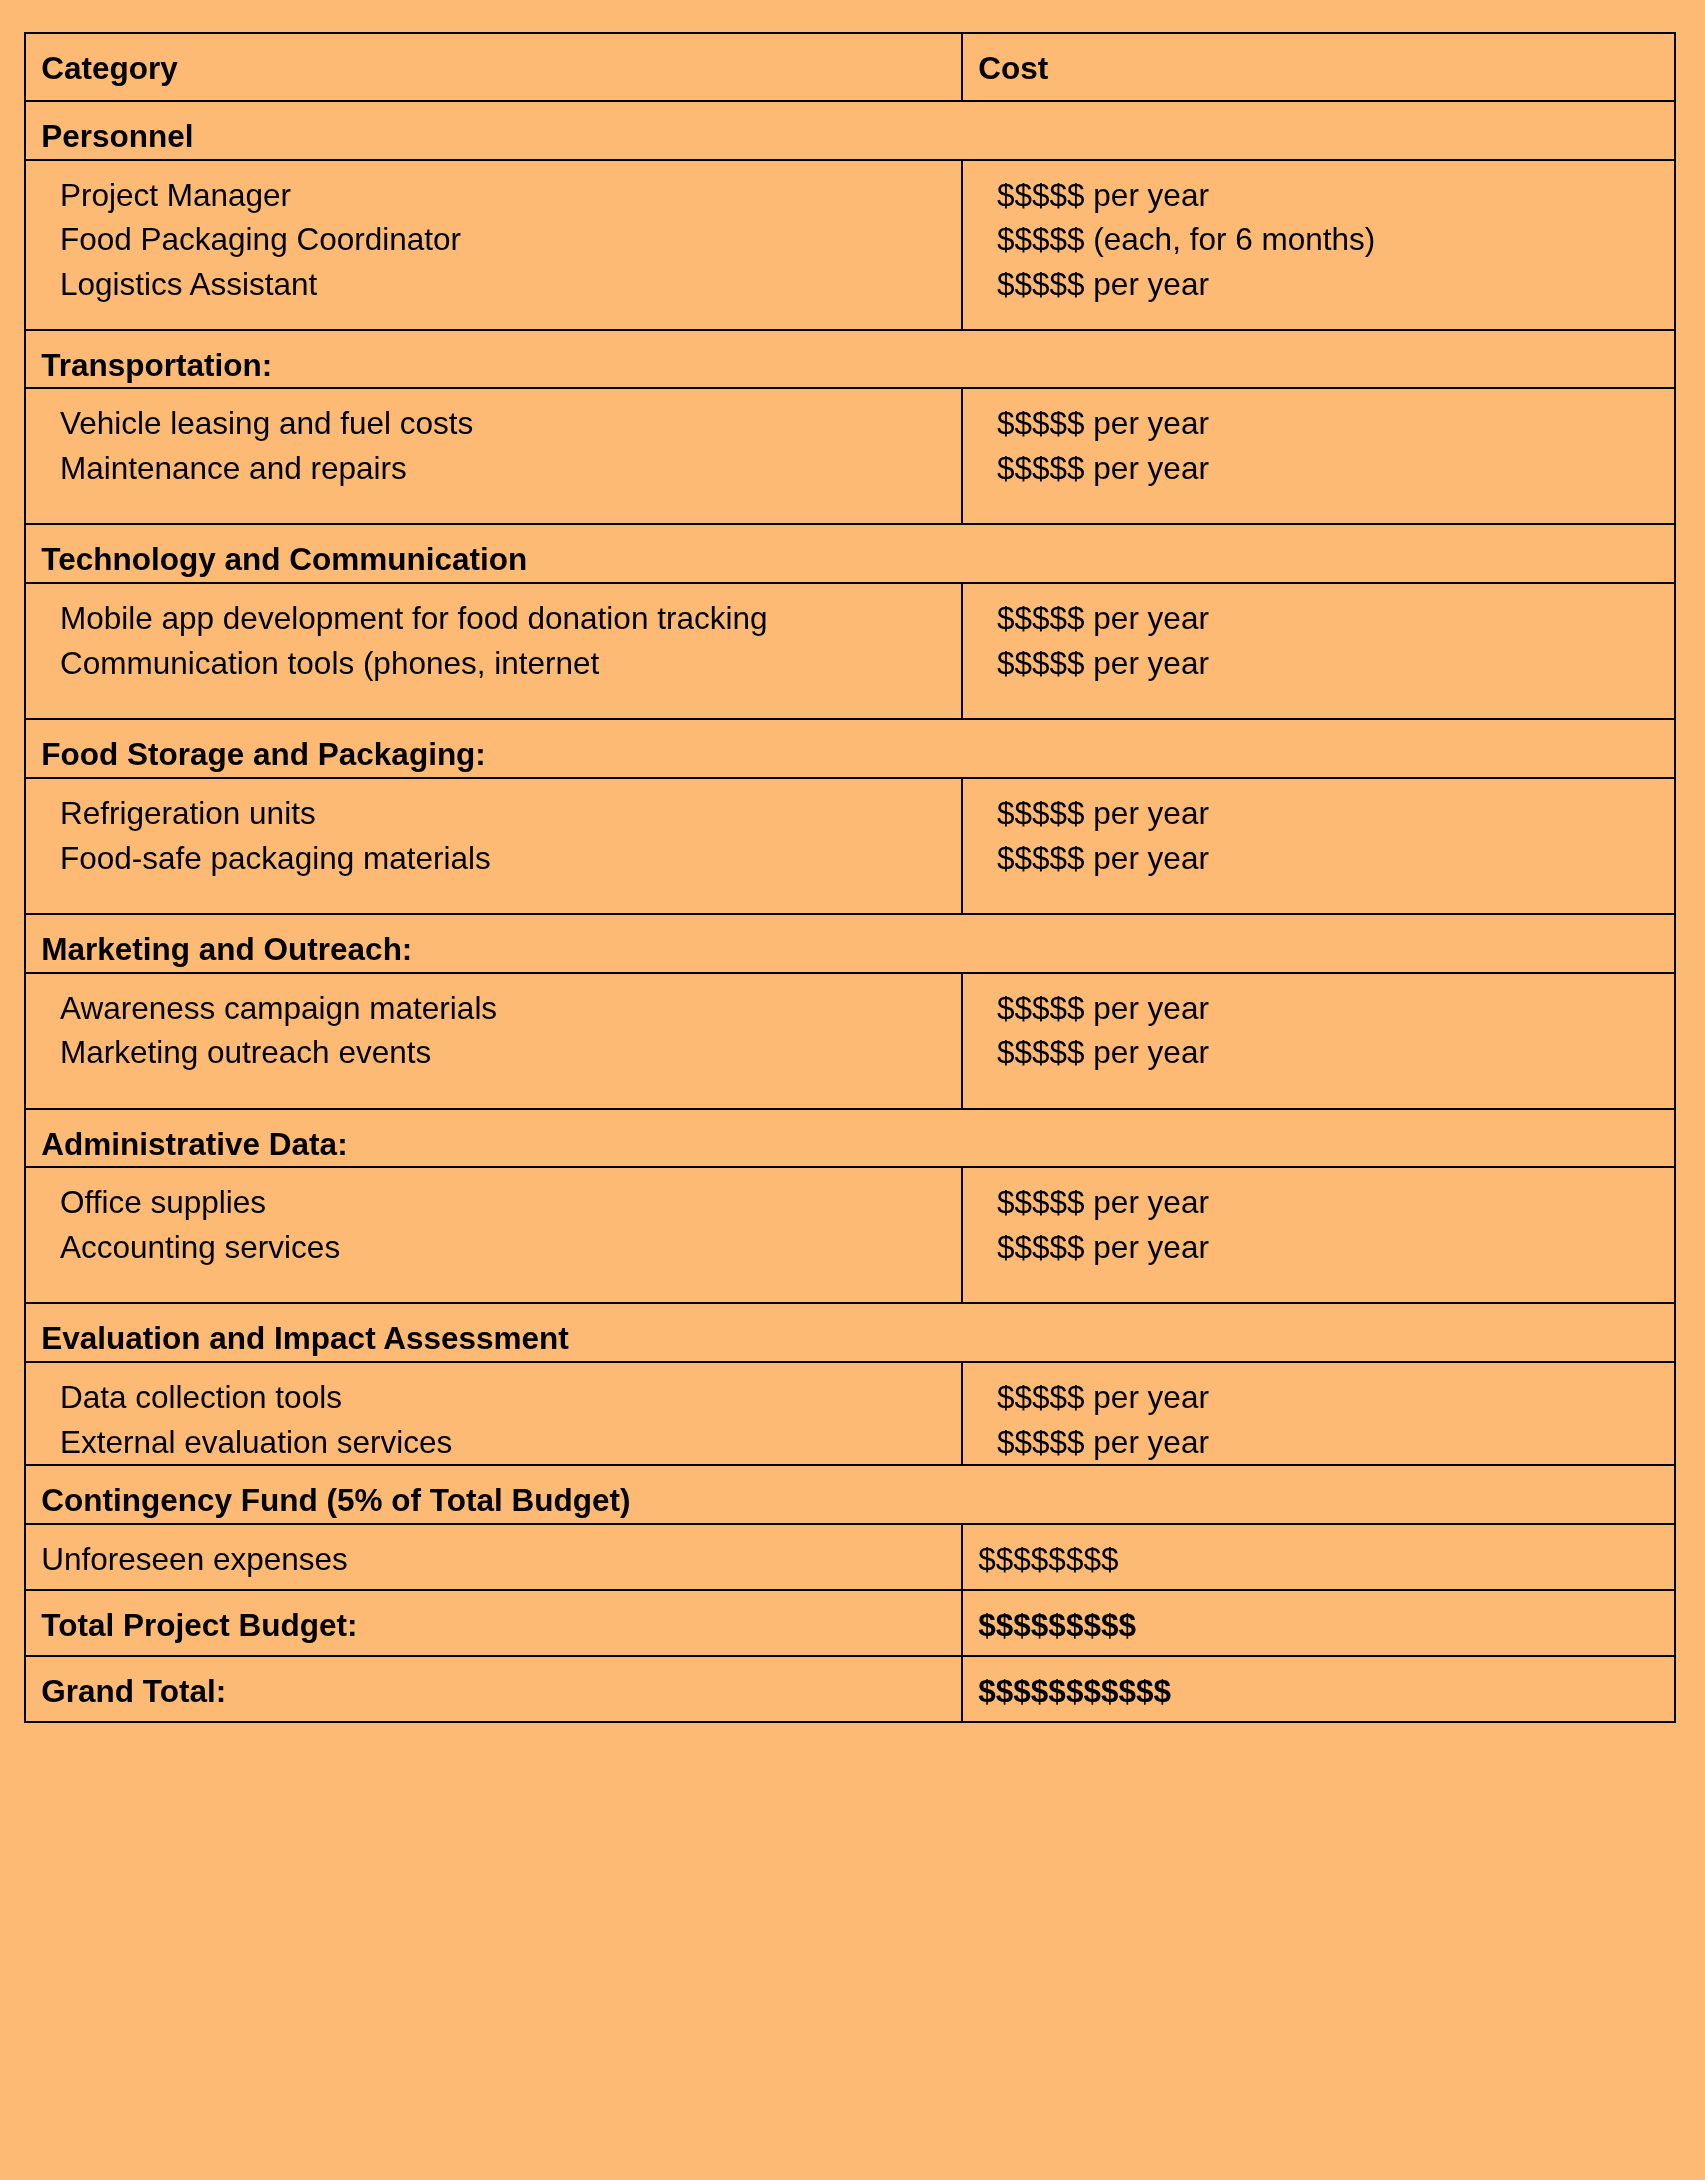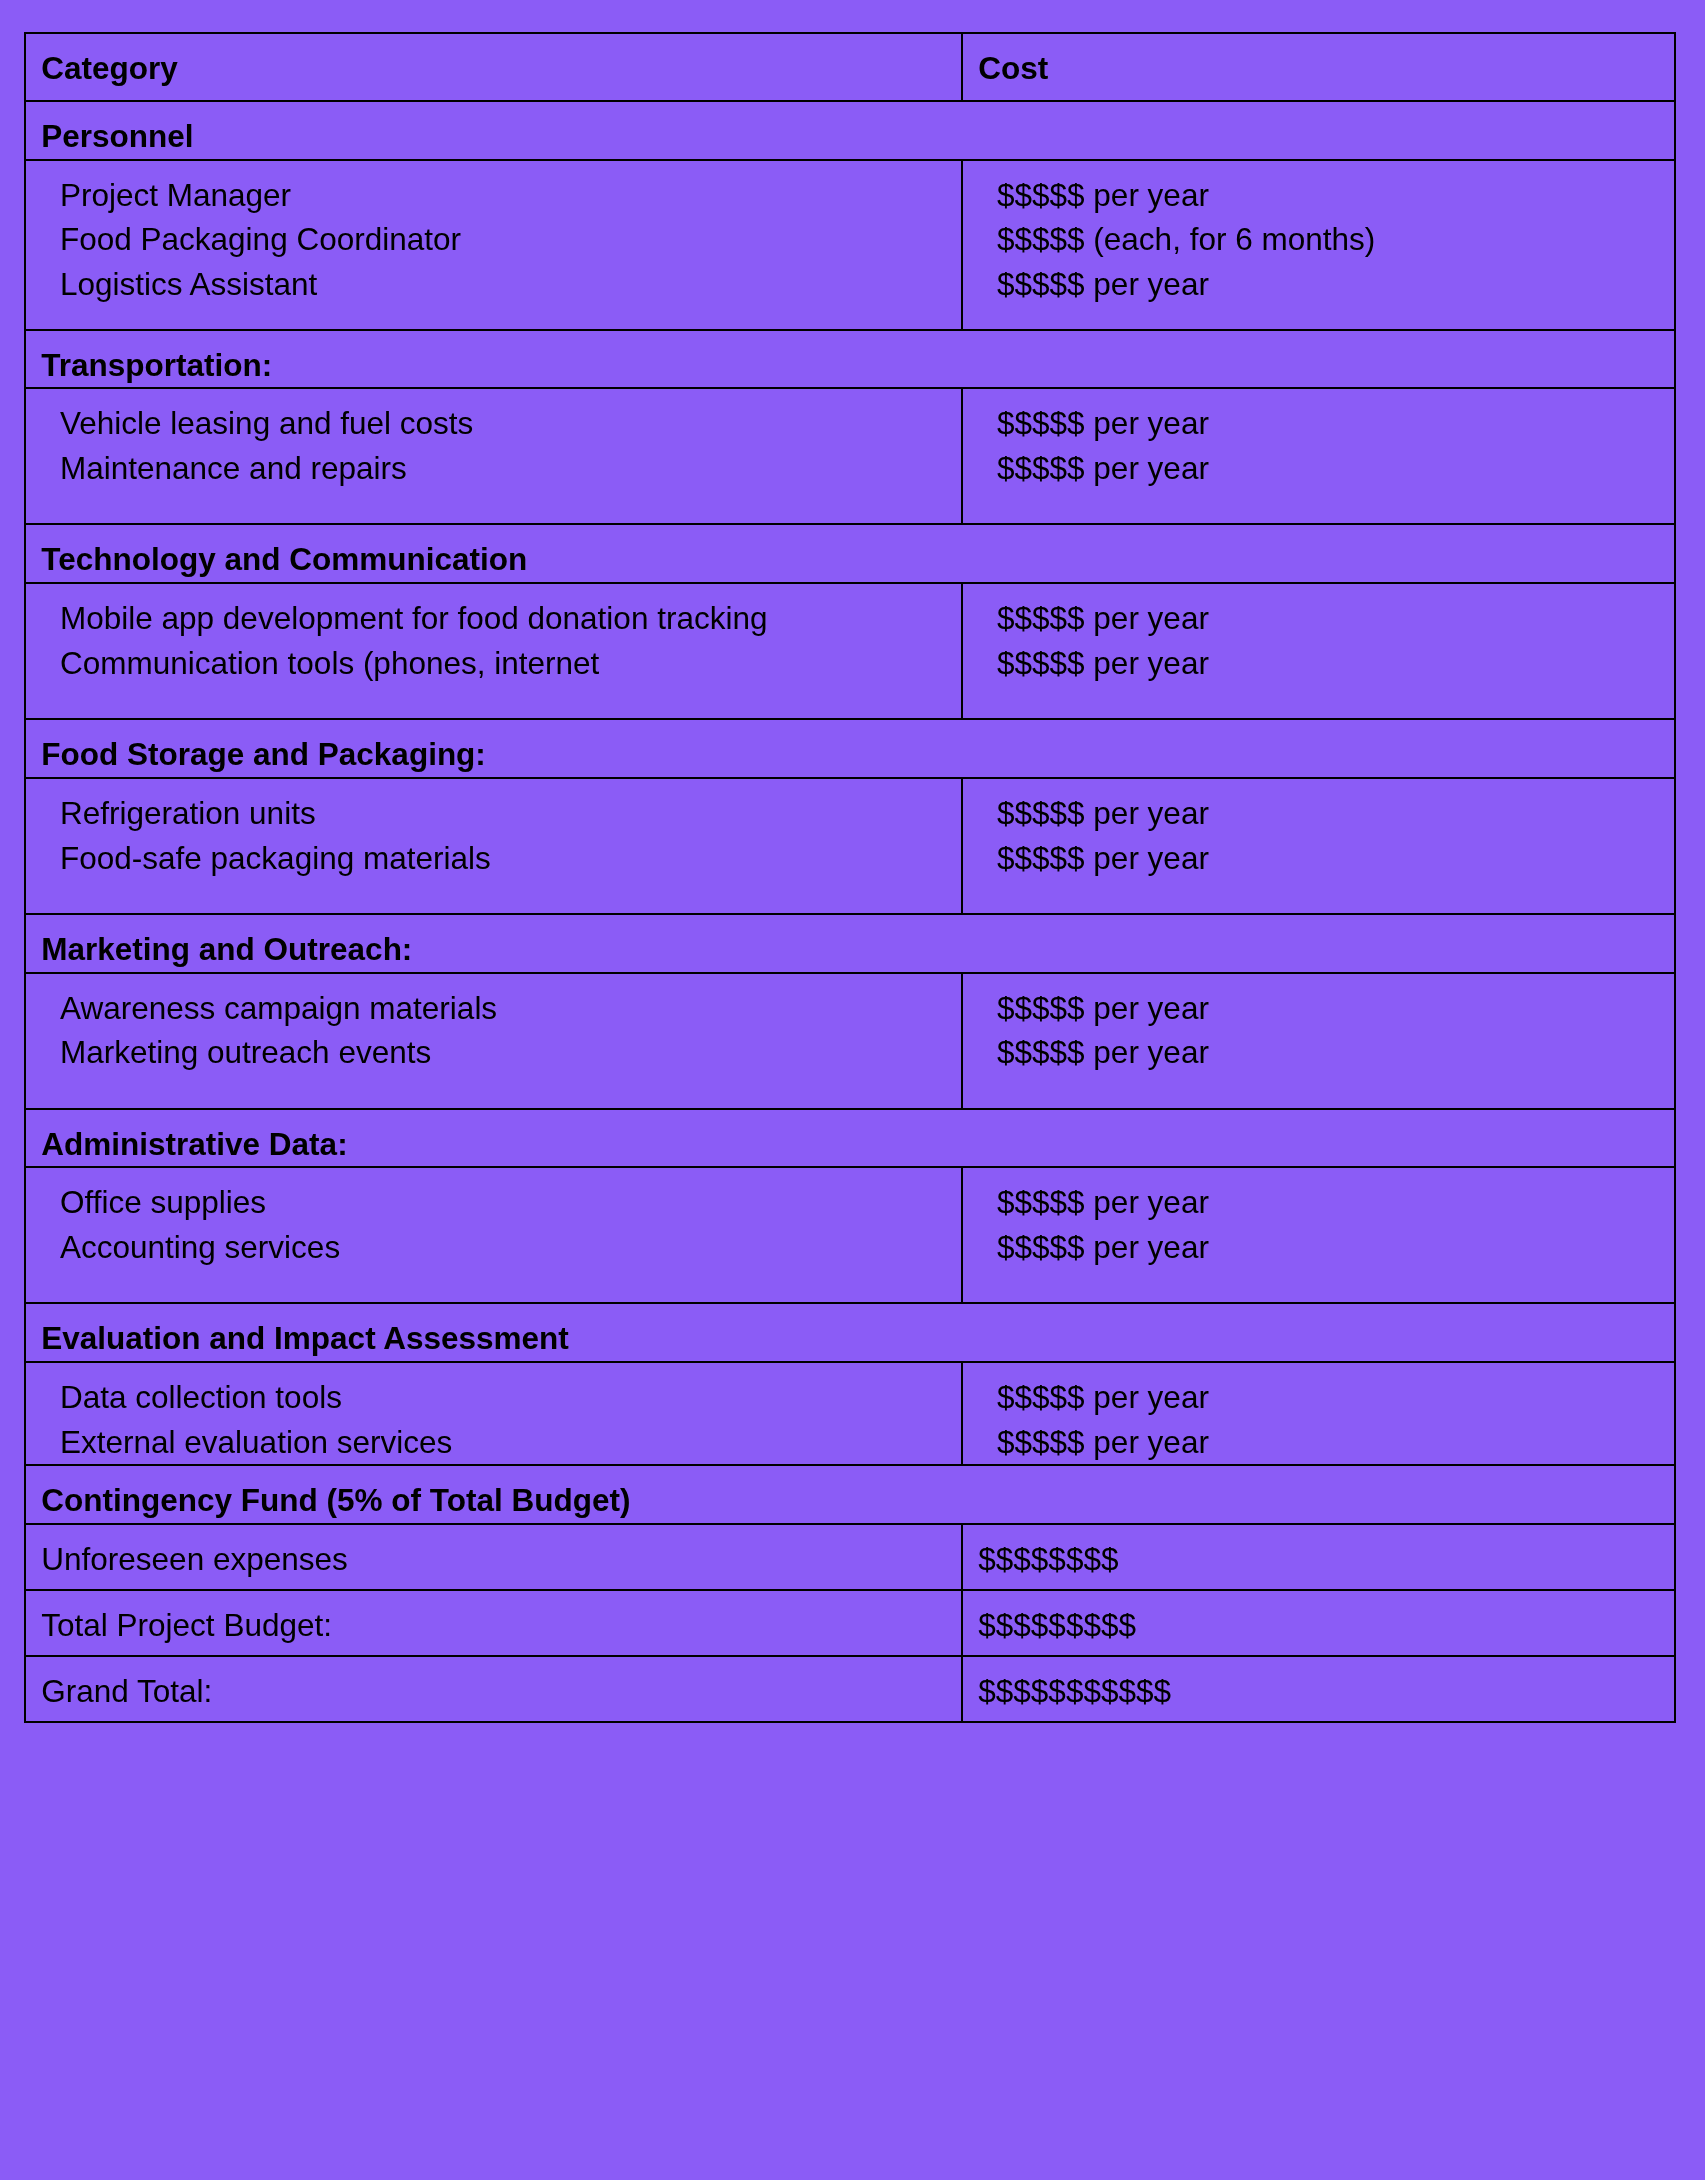--- a/index.html
+++ b/index.html
@@ -12,21 +12,21 @@
     height: 2181px;
     font-family: "Liberation Sans", sans-serif;
     color: #000000;
     overflow: hidden;
   }
 
   #page {
     position: relative;
     width: 1705px;
     height: 2181px;
-    background: #8b5cf6;
+    background: #fdba74;
     box-sizing: border-box;
     padding: 32px 31.5px 0 24px;
   }
 
   table.budget-table {
     width: 1650px;
     border-collapse: collapse;
     table-layout: fixed;
   }
 
@@ -64,21 +64,21 @@
   }
   tr.items-row.short td {
     height: 102px;
   }
 
   
   tr.total-row td {
     height: 66px;
   }
   tr.total-row.bold td {
-    font-weight: normal;
+    font-weight: bold;
   }
 
   .line {
     display: block;
     white-space: pre;
   }
 
   .money {
     display: block;
     white-space: pre;

